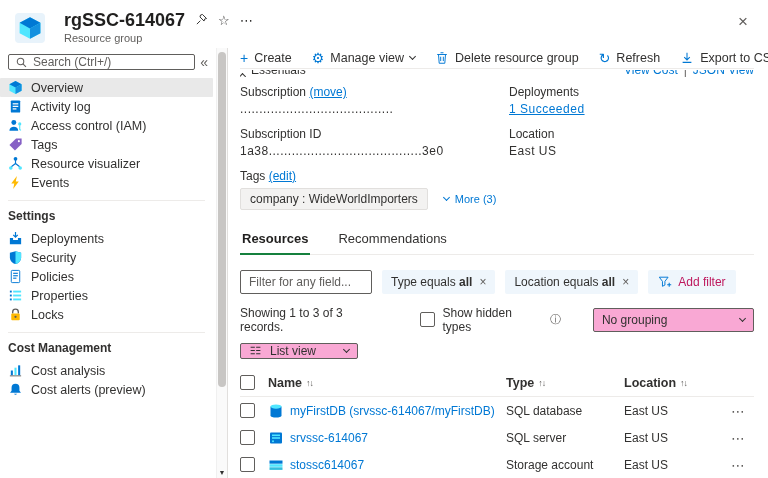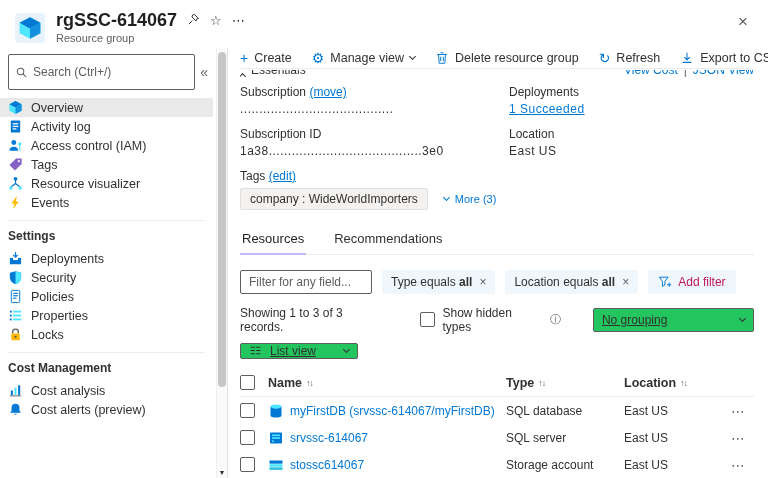--- a/index.html
+++ b/index.html
@@ -2,35 +2,35 @@
 <html><head>
 <meta charset="utf-8">
 <style>
   * { box-sizing: border-box; margin: 0; padding: 0; }
   html,body { width:768px; height:478px; overflow:hidden; background:#fff;
     font-family:"Liberation Sans","DejaVu Sans",sans-serif; color:#323130; font-size:12px; }
   .app { width:768px; height:478px; display:flex; flex-direction:column; }
 
   
   .hdr { display:flex; justify-content:space-between; align-items:flex-start; padding:10px 14px 4px 14px; }
-  .hdr-left { display:flex; gap:10px; }
+  .hdr-left { display:flex; gap:18px; }
   .rg-icon { width:32px; height:32px; margin-top:2px; }
   .title-row { display:flex; align-items:center; gap:10px; }
   .page-title { font-size:18px; font-weight:bold; color:#201f1e; }
   .hicon { color:#323130; cursor:pointer; font-size:13px; line-height:1; }
   .subtitle { color:#605e5c; font-size:11px; margin-top:1px; }
   .close-x { font-size:17px; color:#605e5c; cursor:pointer; padding:2px 6px; }
 
   
   .body { flex:1; display:flex; min-height:0; }
 
   
   .sidebar { width:228px; position:relative; border-right:1px solid #e1dfdd; padding:6px 14px 0 0; flex-shrink:0; }
   .search-row { display:flex; align-items:center; gap:2px; padding:0 2px 8px 8px; }
-  .searchbox { flex:1; display:flex; align-items:center; gap:5px; border:1px solid #605e5c; border-radius:2px; height:36px; padding:0 6px; background:#fff; }
+  .searchbox { flex:1; display:flex; align-items:center; gap:5px; border:1px solid #605e5c; border-radius:2px; height:16px; padding:0 6px; background:#fff; }
   .searchbox input { border:none; outline:none; flex:1; font-size:12px; font-family:inherit; color:#323130; min-width:0; }
   .searchbox input::placeholder { color:#605e5c; }
   .collapse-btn { border:none; background:none; font-size:14px; color:#605e5c; cursor:pointer; padding:0 3px; }
   .nav-item { display:flex; align-items:center; gap:8px; height:19px; padding:0 8px; font-size:12.5px; cursor:pointer; border-radius:1px; }
   .nav-item.selected { background:#e9e9e9; }
   .nic { width:15px; height:15px; display:inline-flex; flex-shrink:0; }
   .nic svg { width:15px; height:15px; }
   .sec-div { border-top:1px solid #edebe9; margin:8px 8px 0 8px; }
   .sec-title { font-weight:bold; font-size:12px; color:#323130; padding:8px 8px 6px 8px; }
   .sb-scroll { position:absolute; top:0; right:0; width:11px; height:100%; background:#fafafa; border-left:1px solid #f0f0f0; }
@@ -56,36 +56,36 @@
   .ess-grid { display:grid; grid-template-columns:1fr 245px; column-gap:16px; row-gap:11px; margin-top:8px; }
   .flabel { font-size:12px; color:#323130; margin-bottom:3px; }
   .fval { font-size:12px; color:#323130; letter-spacing:.5px; white-space:nowrap; overflow:hidden; }
   .tags-block { margin-top:11px; }
   .tags-row { display:flex; align-items:center; gap:16px; margin-top:5px; }
   .chip { background:#f3f2f1; border:1px solid #e1dfdd; border-radius:2px; padding:3px 9px; font-size:12px; letter-spacing:0; cursor:pointer; }
   .more-link { display:flex; align-items:center; gap:6px; font-size:11px; }
 
   .tabs { display:flex; gap:26px; margin-top:16px; border-bottom:1px solid #edebe9; }
   .tab { padding:5px 2px 7px 2px; font-size:13px; cursor:pointer; color:#323130; }
-  .tab.active { font-weight:normal; color:#201f1e; border-bottom:2px solid #c4b5fd; margin-bottom:-1px; }
+  .tab.active { font-weight:bold; color:#201f1e; border-bottom:2px solid #15803d; margin-bottom:-1px; }
 
   .filter-row { display:flex; align-items:flex-end; gap:10px; margin-top:15px; white-space:nowrap; }
   .filter-input { width:132px; height:24px; border:1px solid #605e5c; border-radius:2px; padding:0 8px; font-size:12px; font-family:inherit; color:#323130; outline:none; }
   .filter-input::placeholder { color:#605e5c; }
   .pill { display:flex; align-items:center; gap:7px; background:#eff6fc; border-radius:2px; height:24px; padding:0 9px; font-size:12px; cursor:pointer; }
   .pill b { font-weight:bold; }
   .pill-x { color:#605e5c; font-size:12px; cursor:pointer; }
   .addfilter { display:flex; align-items:center; gap:6px; background:#eff6fc; border-radius:2px; height:24px; padding:0 10px; color:#be185d; cursor:pointer; }
   .addfilter svg { width:14px; height:14px; }
 
   .records-row { display:flex; align-items:center; margin-top:12px; gap:32px; }
   .cbx { width:15px; height:15px; border:1px solid #605e5c; border-radius:2px; background:#fff; cursor:pointer; flex-shrink:0; }
   .hidden-types { display:flex; align-items:center; gap:7px; }
   .info-i { color:#605e5c; font-size:11px; }
-  .select { display:flex; align-items:center; justify-content:space-between; gap:8px; border:1px solid #605e5c; border-radius:2px; height:24px; padding:0 8px; cursor:pointer; background:#22c55e;text-decoration:underline; }
+  .select { display:flex; align-items:center; justify-content:space-between; gap:8px; border:1px solid #605e5c; border-radius:2px; height:24px; padding:0 8px; cursor:pointer; background:#f9a8d4; }
   .grouping { width:162px; margin-left:auto; }
   .viewsel { width:118px; margin-top:9px; justify-content:flex-start; }
   .viewsel .vs-label { flex:1; }
   .viewsel svg { width:13px; height:13px; }
 
   .tbl { margin-top:10px; }
   .tbl-head { display:grid; grid-template-columns:28px 1fr 118px 98px 32px; align-items:center; height:28px; border-bottom:1px solid #edebe9; font-weight:bold; font-size:12.5px; }
   .th { display:flex; align-items:center; gap:4px; cursor:pointer; }
   .sort { font-size:9px; color:#605e5c; letter-spacing:-1px; }
   .tbl-row { display:grid; grid-template-columns:28px 22px 1fr 118px 98px 32px; align-items:center; height:27px; }

